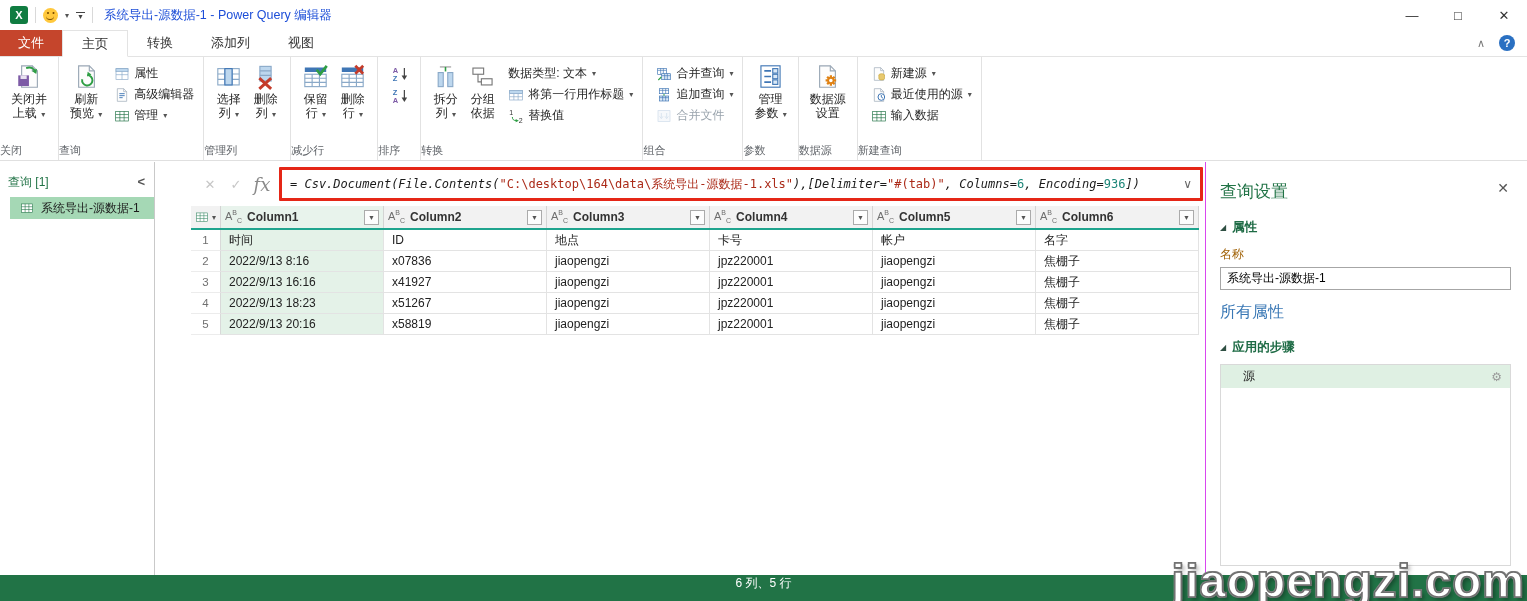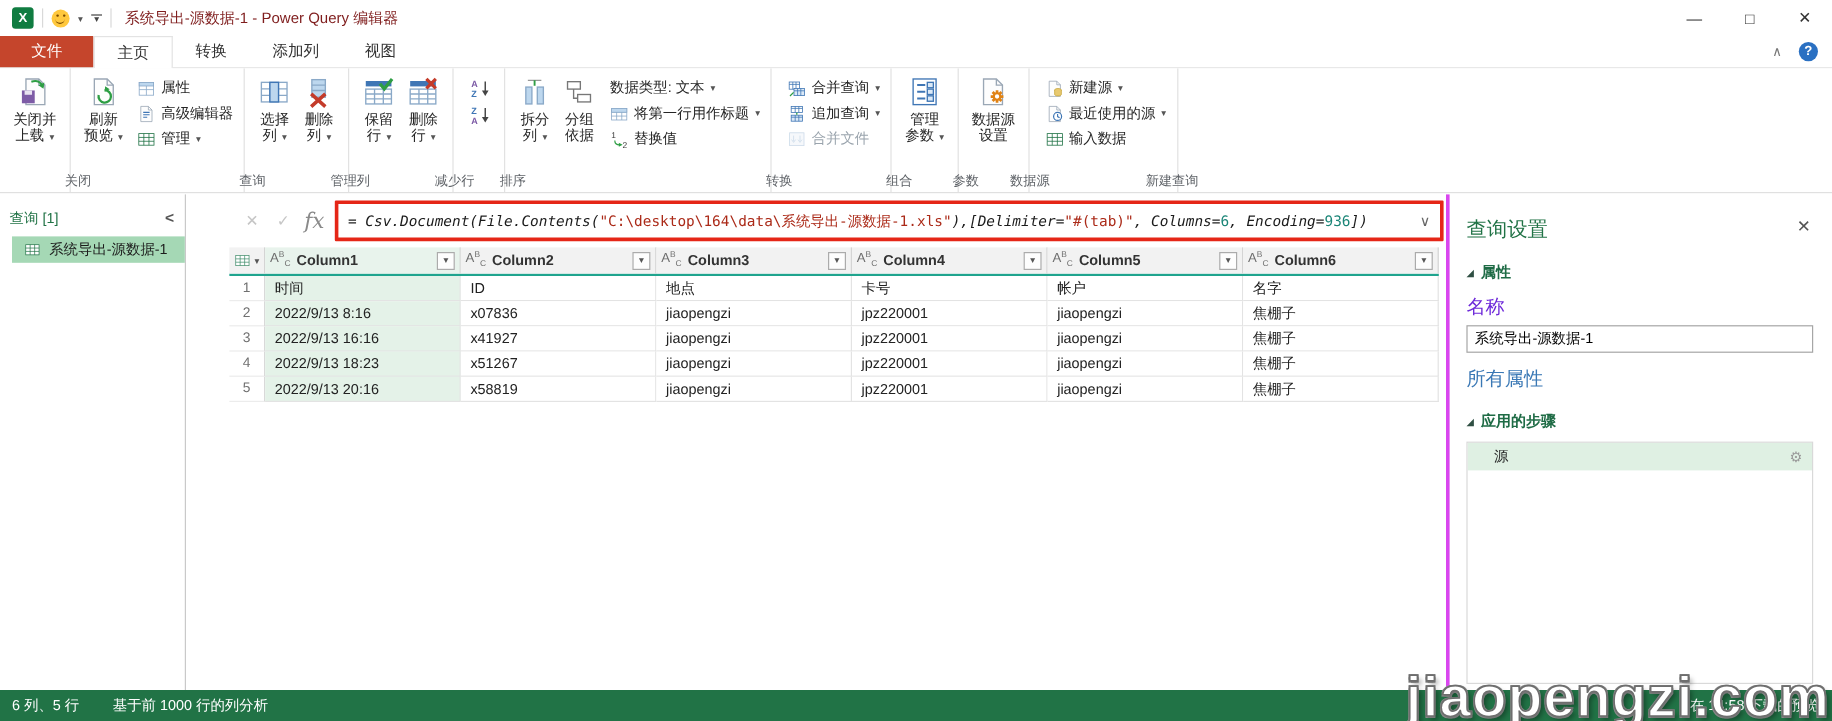--- a/index.html
+++ b/index.html
@@ -13,40 +13,40 @@
   .tsep{width:1px;height:16px;background:#d9d9d9;}
   .smiley{width:15px;height:15px;border-radius:50%;background:#ffc83d;position:relative;display:inline-block;}
   .smiley::before{content:"";position:absolute;left:3.5px;top:4px;width:2.2px;height:2.6px;background:#7a4b00;
                   border-radius:50%;box-shadow:5.5px 0 0 #7a4b00;}
   .smiley::after{content:"";position:absolute;left:3px;top:6.5px;width:8px;height:4.5px;
                  border-bottom:1.6px solid #7a4b00;border-radius:0 0 8px 8px;}
   .mini-arrow{font-size:8px;color:#555;}
   .qat-custom{display:inline-flex;flex-direction:column;align-items:center;color:#444;line-height:4px;}
   .qat-custom .bar{width:9px;border-top:1.4px solid #444;margin-bottom:2px;}
   .qat-custom .arr{font-size:7px;}
-  .win-title{margin-left:4px;font-size:12.5px;color:#7f1d1d;}
+  .win-title{margin-left:4px;font-size:12.5px;color:#1d4ed8;}
   .wincontrols{margin-left:auto;display:flex;height:30px;}
   .wc{width:46px;height:30px;display:flex;align-items:center;justify-content:center;font-size:13px;color:#333;}
   
   .tabrow{position:absolute;left:0;top:30px;width:100%;height:27px;display:flex;align-items:stretch;
           border-bottom:1px solid #e3e3e3;box-sizing:border-box;background:#fff;}
-  .tab-file{width:78px;background:#c5452c;color:#fff;display:flex;align-items:center;justify-content:center;
+  .tab-file{width:62px;background:#c5452c;color:#fff;display:flex;align-items:center;justify-content:center;
             font-size:13px;}
   .tab{padding:0 19px;display:flex;align-items:center;font-size:13px;color:#333;}
   .tab.active{border:1px solid #e3e3e3;border-bottom:1px solid #fff;margin-bottom:-1px;background:#fff;}
   .tabrow-right{margin-left:auto;display:flex;align-items:center;gap:14px;padding-right:12px;}
   .collapse-ribbon{color:#777;font-size:11px;}
   .help-circle{width:16px;height:16px;border-radius:50%;background:#2a70c2;color:#fff;font-size:11px;
                font-weight:bold;display:flex;align-items:center;justify-content:center;}
   
   .ribbon{position:absolute;left:0;top:57px;width:100%;height:104px;display:flex;align-items:stretch;
           background:#fff;border-bottom:1px solid #e0e0e0;box-sizing:border-box;}
   .rib-group{position:relative;display:flex;align-items:flex-start;padding:6px 6px 18px 6px;
              border-right:1px solid #e2e2e2;}
-  .rib-glabel{position:absolute;bottom:2px;left:18px;width:100%;text-align:right;font-size:11px;color:#5f6368;}
+  .rib-glabel{position:absolute;bottom:2px;left:0;width:100%;text-align:left;font-size:11px;color:#5f6368;}
   .btn-big{display:flex;flex-direction:column;align-items:center;padding:0 5px;cursor:default;}
   .btn-big .ico24{width:27px;height:27px;margin-bottom:2px;}
   .btn-big .bl{font-size:12px;line-height:14px;color:#262626;text-align:center;white-space:nowrap;}
   .rib-col{display:flex;flex-direction:column;justify-content:flex-start;margin-left:4px;}
   .btn-small{display:flex;align-items:center;height:21px;gap:4px;padding:0 3px;white-space:nowrap;
              font-size:12px;color:#262626;}
   .btn-small .ico16{width:16px;height:16px;flex:0 0 16px;}
   .btn-small.disabled{color:#9aa4ad;}
   .btn-small.disabled svg{opacity:.5;}
   .dd{font-size:8px;color:#555;margin-left:1px;}
@@ -88,38 +88,38 @@
                align-items:center;justify-content:center;font-size:7px;color:#555;box-sizing:border-box;}
   .g-row{display:flex;width:1008px;height:21px;box-sizing:border-box;}
   .g-num{width:30px;flex:0 0 30px;border-right:1px solid #d9d9d9;border-bottom:1px solid #ececec;
          display:flex;align-items:center;justify-content:center;color:#707070;font-size:11.5px;
          box-sizing:border-box;}
   .g-cell{width:163px;flex:0 0 163px;border-right:1px solid #e3e3e3;border-bottom:1px solid #e3e3e3;
           display:flex;align-items:center;padding:0 8px;font-size:12px;color:#222;box-sizing:border-box;
           background:#fff;white-space:nowrap;overflow:hidden;}
   .g-cell.sel{background:#e4f2e8;}
   
-  .rightpane{position:absolute;left:1205px;right:0;top:162px;bottom:26px;border-left:3px solid #d946ef;
+  .rightpane{position:absolute;left:1205px;right:0;top:162px;bottom:26px;border-left:1px solid #d946ef;
              background:#fff;box-sizing:border-box;padding:0 16px 0 14px;}
   .qs-title{margin-top:18px;font-size:17px;color:#217346;position:relative;}
   .qs-close{position:absolute;right:2px;top:0;color:#555;font-size:14px;}
   .sec-h{margin-top:16px;font-size:12.5px;font-weight:bold;color:#1e6b45;display:flex;align-items:center;gap:6px;}
   .tri{font-size:8px;color:#2f4f43;}
-  .qs-label{margin-top:10px;font-size:16px;color:#6d28d9;}
+  .qs-label{margin-top:10px;font-size:12px;color:#a16207;}
   .qs-input{margin-top:4px;width:100%;height:23px;border:1px solid #a6a6a6;font-size:12px;padding:0 6px;
             box-sizing:border-box;font-family:"Liberation Sans","DejaVu Sans",sans-serif;}
   .qs-link{margin-top:12px;font-size:16px;color:#3a78b5;}
   .stepsbox{margin-top:8px;height:200px;border:1px solid #d9d9d9;background:#fff;overflow:hidden;}
   .step-row{height:23px;display:flex;align-items:center;padding:0 8px 0 22px;font-size:12px;color:#222;
             box-sizing:border-box;}
   .step-row.selected{background:#dff0e3;}
   .step-gear{margin-left:auto;color:#9a9a9a;font-size:12px;}
   
   .statusbar{position:absolute;left:0;right:0;bottom:0;height:26px;background:#217346;color:#fff;
-             display:flex;align-items:center;padding:0 10px;box-sizing:border-box;font-size:12px;gap:28px;}
+             display:flex;align-items:center;padding:0 10px;box-sizing:border-box;font-size:12px;gap:28px;flex-direction:column;}
   .sb-spacer{flex:1;}
   
   .watermark{position:absolute;right:2px;bottom:-7px;z-index:30;font-size:47px;font-weight:600;
              letter-spacing:1px;color:#fff;-webkit-text-stroke:1.4px #6e6e6e;
              text-shadow:1px 1px 0 #777,-1px -1px 0 #888,1px -1px 0 #888,-1px 1px 0 #888,3px 3px 4px rgba(0,0,0,.35);}
 </style>
 </head>
 <body>
 
 <div class="app">

